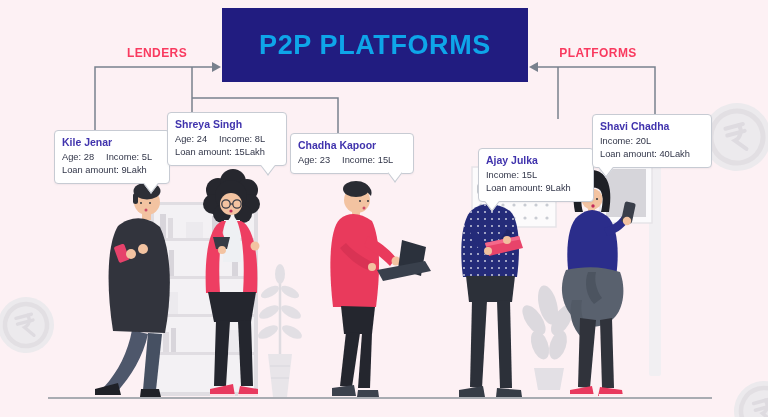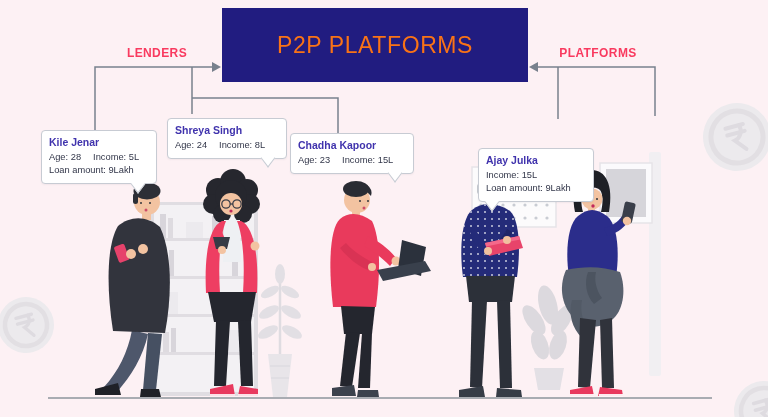--- a/index.html
+++ b/index.html
@@ -1,21 +1,21 @@
 <!DOCTYPE html>
 <html><head>
 <meta charset="utf-8">
 <style>
   html,body{margin:0;padding:0;}
   body{font-family:"Liberation Sans",sans-serif;}
   .scene{position:relative;width:768px;height:417px;background:#fdf1f4;overflow:hidden;}
   .scene-art{position:absolute;left:0;top:0;z-index:1;}
   .banner{position:absolute;left:222px;top:8px;width:306px;height:74px;background:#211c80;
     display:flex;align-items:center;justify-content:center;z-index:3;}
-  .banner-title{color:#f97316;font-size:23px;font-weight:400;letter-spacing:0.6px;}
+  .banner-title{color:#0ea5e9;font-size:27px;font-weight:700;letter-spacing:0.6px;}
   .group-label{position:absolute;z-index:3;color:#f93a5f;font-size:12px;font-weight:800;
     letter-spacing:0.4px;text-align:center;}
   .label-lenders{left:111px;top:46px;width:92px;}
   .label-borrowers{left:547px;top:46px;width:102px;}
   .card{position:absolute;z-index:3;background:#ffffff;border:1.2px solid #c7cbd3;border-radius:4px;
     padding:5px 7px 6px 7px;box-shadow:0 1px 2px rgba(60,60,90,0.06);}
   .card::after{content:"";position:absolute;bottom:-6.5px;width:11px;height:11px;background:#ffffff;
     border-right:1.2px solid #c7cbd3;border-bottom:1.2px solid #c7cbd3;transform:rotate(45deg) skew(8deg,8deg);}
   .tail-right::after{right:12px;}
   .tail-left::after{left:7px;}
@@ -294,45 +294,51 @@
     </g>
   </svg>
 
   <div class="banner">
     <span class="banner-title">P2P PLATFORMS</span>
   </div>
 
   <div class="group-label label-lenders">LENDERS</div>
   <div class="group-label label-borrowers">PLATFORMS</div>
 
-  <div class="card tail-right" style="left:41px;top:130px;width:100px;">
+  <div class="card tail-right" style="left:54px;top:130px;width:100px;">
     <div class="card-name">Kile Jenar</div>
     <div class="card-row">
       <span>Age: 28</span>
       <span>Income: 5L</span>
     </div>
     <div class="card-row">Loan amount: 9Lakh</div>
   </div>
 
-  <div class="card tail-right" style="left:167px;top:112px;width:104px;margin-top:6px;">
+  <div class="card tail-right" style="left:167px;top:112px;width:104px;">
     <div class="card-name">Shreya Singh</div>
     <div class="card-row">
       <span>Age: 24</span>
       <span>Income: 8L</span>
     </div>
+    <div class="card-row">Loan amount: 15Lakh</div>
   </div>
 
   <div class="card tail-right" style="left:290px;top:133px;width:108px;">
     <div class="card-name">Chadha Kapoor</div>
     <div class="card-row">
       <span>Age: 23</span>
       <span>Income: 15L</span>
     </div>
   </div>
 
   <div class="card tail-left" style="left:478px;top:118px;width:100px;margin-top:30px;">
     <div class="card-name">Ajay Julka</div>
     <div class="card-row">Income: 15L</div>
     <div class="card-row">Loan amount: 9Lakh</div>
   </div>
 
+  <div class="card tail-left" style="left:592px;top:114px;width:104px;">
+    <div class="card-name">Shavi Chadha</div>
+    <div class="card-row">Income: 20L</div>
+    <div class="card-row">Loan amount: 40Lakh</div>
+  </div>
 
 </div>
 
 </body></html>

